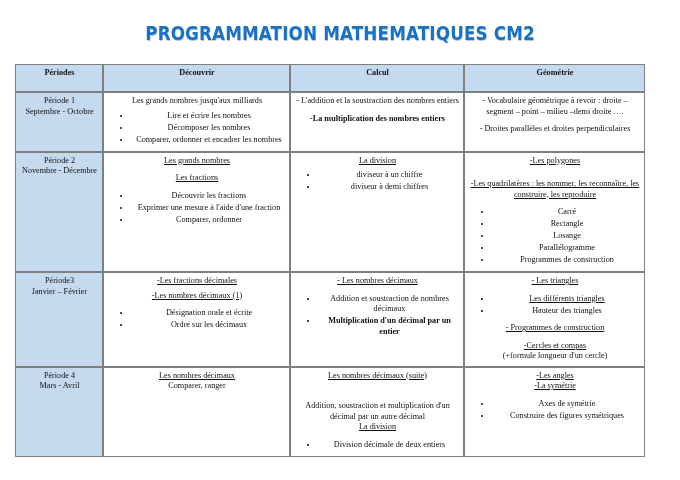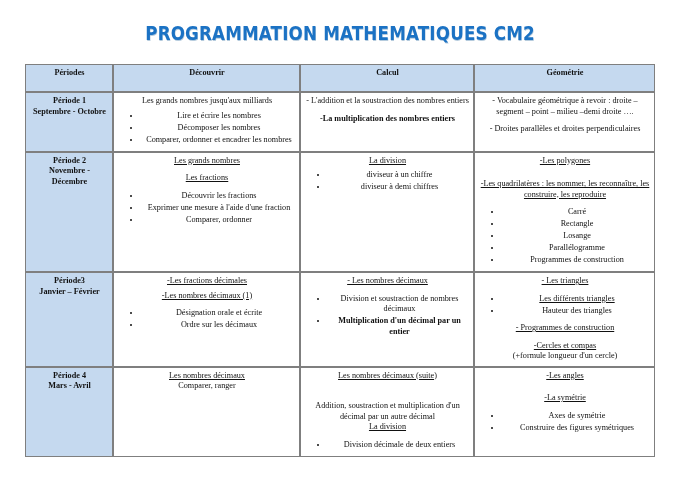--- a/index.html
+++ b/index.html
@@ -24,21 +24,21 @@
     font-size: 19px;
     font-weight: bold;
     letter-spacing: 0.2px;
     color: #1b72c4;
     transform: scaleX(0.88);
     text-shadow: 0.5px 0.5px 0 rgba(90,140,180,0.45);
     white-space: nowrap;
   }
   #prog-table {
     position: absolute;
-    left: 25px; top: 64px;
+    left: 15px; top: 64px;
     width: 630px;
     border-collapse: separate;
     border-spacing: 0;
     table-layout: fixed;
   }
   #prog-table col.c-periodes { width: 88px; }
   #prog-table col.c-numeration { width: 187px; }
   #prog-table col.c-calcul { width: 174px; }
   #prog-table col.c-geometrie { width: 181px; }
 
@@ -59,21 +59,21 @@
     color: #1f5fa8;
     font-size: 9.5px;
     font-weight: bold;
     padding: 4px 2px;
   }
   td.period-cell {
     background: #c5d9ef;
     border-color: #6e86a0;
     text-align: center;
     color: #1f5fa8;
-    font-weight: bold;
+    font-weight: normal;
     font-size: 9.3px;
     line-height: 1.42;
     padding-top: 6px;
   }
   tbody td { background: #ffffff; text-align: center; }
   .u { text-decoration: underline; }
   .b { font-weight: bold; }
   p.line { margin: 0 0 0 0; }
   p.gap { margin-top: 7px; }
   ul.bul {
@@ -176,21 +176,21 @@
           <p class="line u">-Les fractions décimales</p>
           <p class="line u" style="margin-top:4px">-Les nombres décimaux (1)</p>
           <ul class="bul tight">
             <li>Désignation orale et écrite</li>
             <li>Ordre sur les décimaux</li>
           </ul>
         </td>
         <td>
           <p class="line u">- Les nombres décimaux</p>
           <ul class="bul tight">
-            <li>Division et soustraction de nombres décimaux</li>
+            <li>Addition et soustraction de nombres décimaux</li>
             <li class="b">Multiplication d'un décimal par un entier</li>
           </ul>
         </td>
         <td>
           <p class="line u">- Les triangles</p>
           <ul class="bul tight">
             <li class="u">Les différents triangles</li>
             <li>Hauteur des triangles</li>
           </ul>
           <p class="line gap u">- Programmes de construction</p>
@@ -211,21 +211,21 @@
         <td>
           <p class="line u">Les nombres décimaux (suite)</p>
           <p class="line" style="margin-top:20px">Addition, soustraction et multiplication d'un décimal par un autre décimal</p>
           <p class="line u">La division</p>
           <ul class="bul tight">
             <li>Division décimale de deux entiers</li>
           </ul>
         </td>
         <td>
           <p class="line u">-Les angles</p>
-          <p class="line u" style="margin-top:12px">-La symétrie</p>
+          <p class="line u" style="">-La symétrie</p>
           <ul class="bul tight">
             <li>Axes de symétrie</li>
             <li>Construire des figures symétriques</li>
           </ul>
         </td>
       </tr>
 
     </tbody>
   </table>
 

